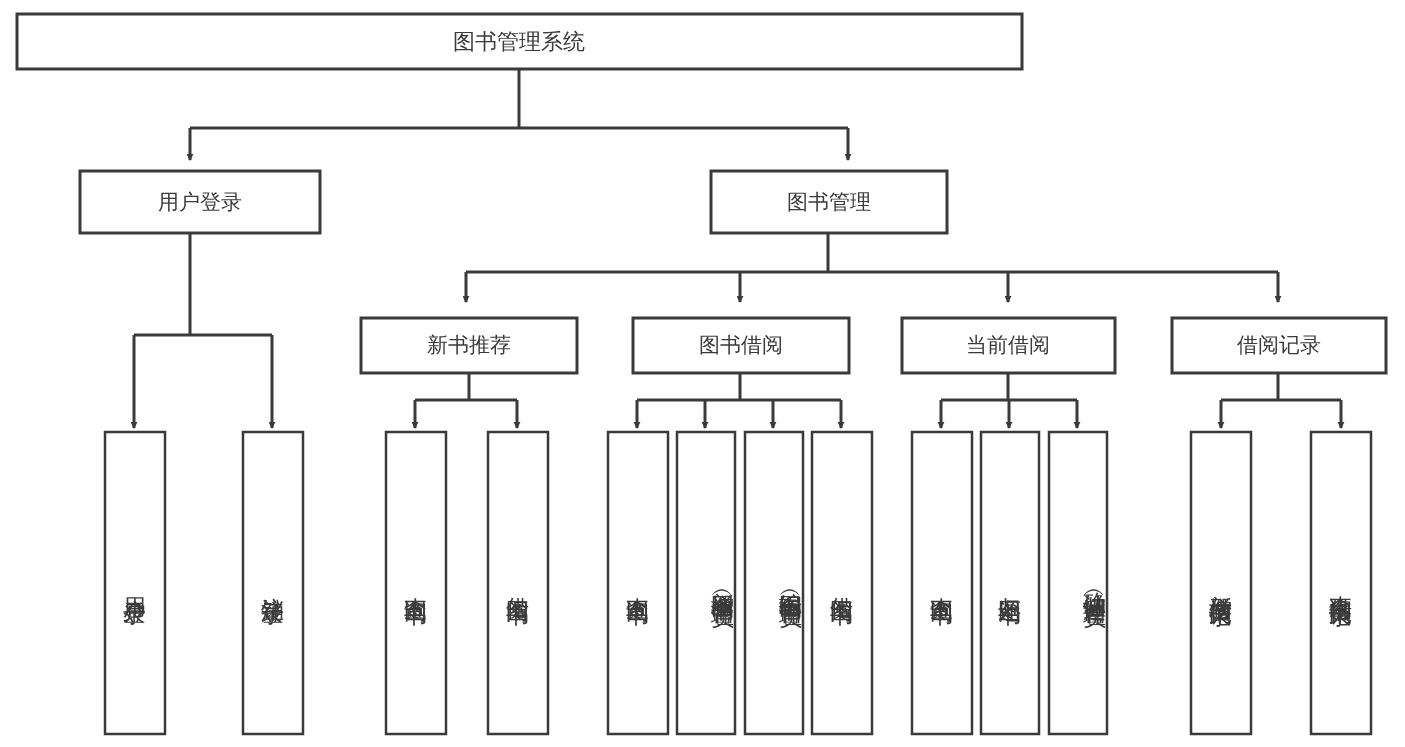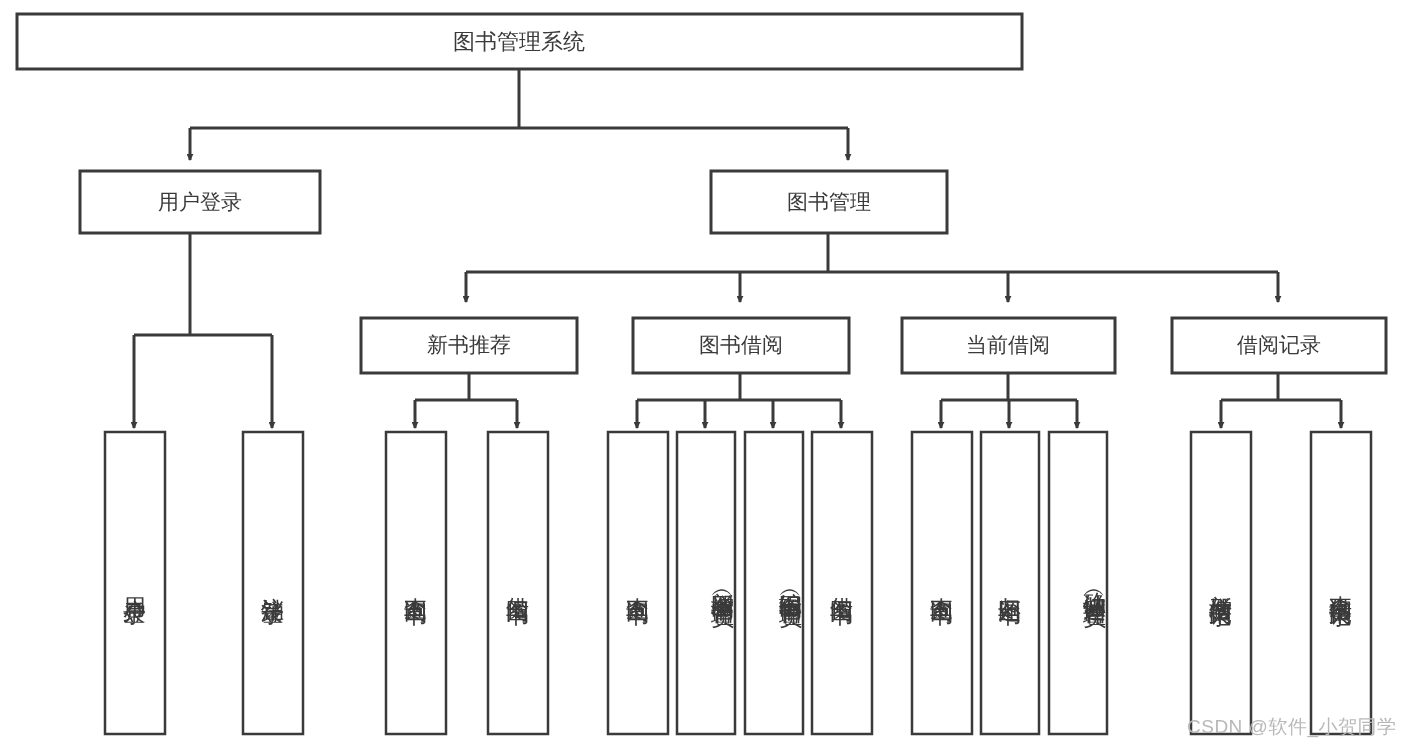--- a/index.html
+++ b/index.html
@@ -254,15 +254,14 @@
   <div class="vlabel centered" style="left:912px;top:432px;width:60px;height:302px;">查询图书</div>
 
   <div class="vlabel centered" style="left:981px;top:432px;width:58px;height:302px;">归还图书</div>
 
   <div class="vlabel top" style="left:1049px;top:437px;width:58px;height:292px;">确认归还（管理员）</div>
 
   <div class="vlabel centered" style="left:1191px;top:432px;width:60px;height:302px;">新增借阅记录</div>
 
   <div class="vlabel centered" style="left:1311px;top:432px;width:60px;height:302px;">查询借阅记录</div>
 
-  <div class="watermark">CSDN @软件_小贺同学</div>
 
 </div>
 
 </body></html>

